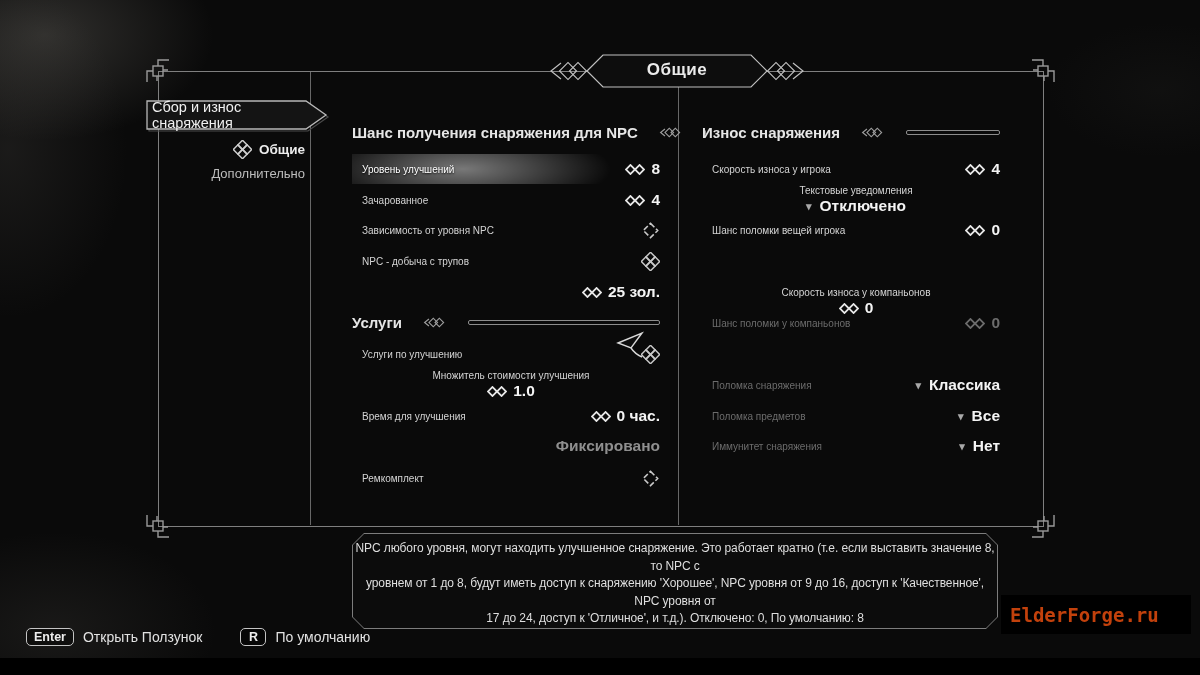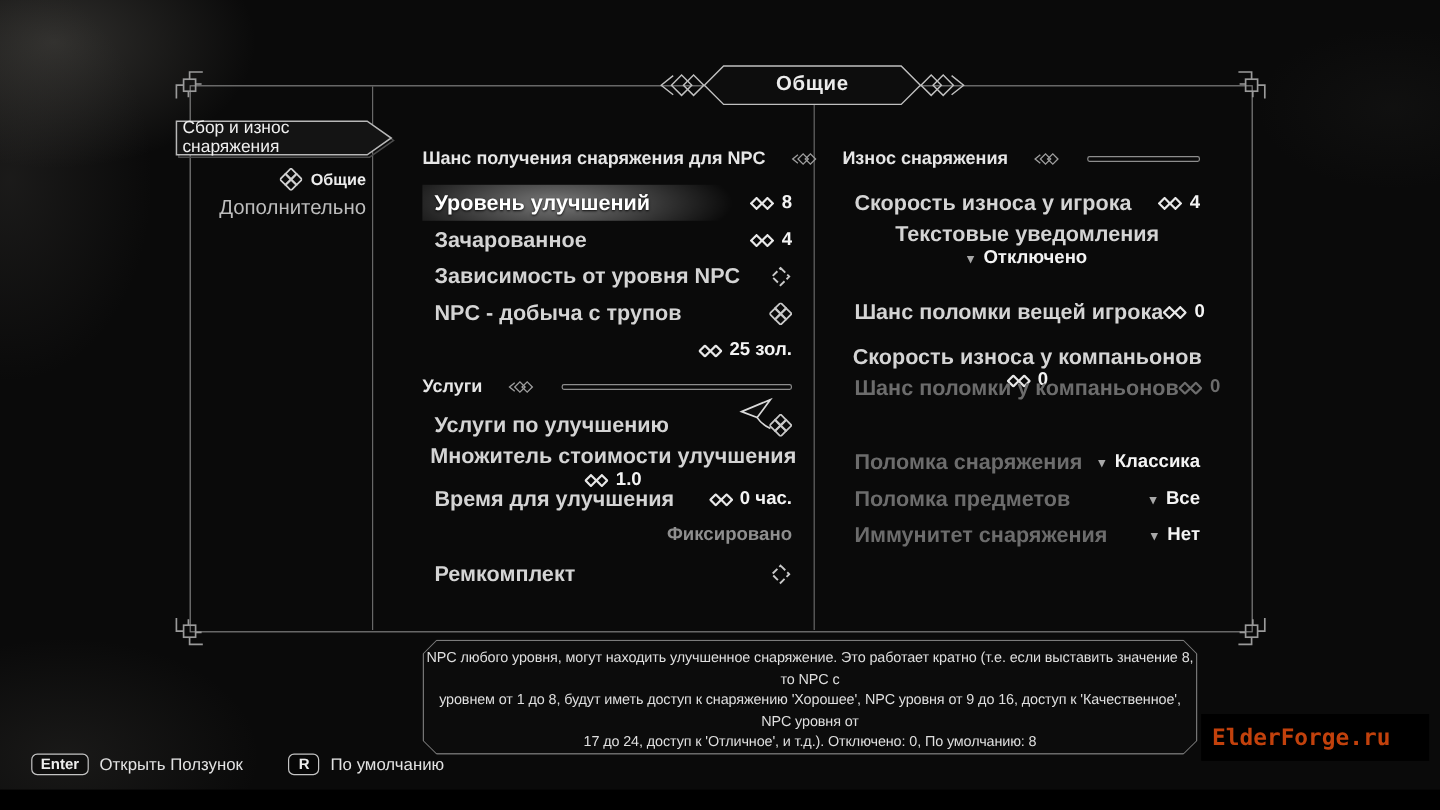--- a/index.html
+++ b/index.html
@@ -22,33 +22,33 @@
   .titleplate{position:absolute;left:537px;top:52px;width:280px;height:38px;color:#c0c0c0;}
   .title-text{position:absolute;left:537px;top:52px;width:280px;height:36px;display:flex;align-items:center;justify-content:center;
     font-size:17px;font-weight:bold;color:#ebebeb;letter-spacing:0.5px;}
   
   .banner{position:absolute;left:146px;top:100px;width:186px;height:32px;}
   .banner svg{position:absolute;left:0;top:0;}
   .banner-label{position:absolute;left:6px;top:0;width:158px;height:30px;display:flex;align-items:center;justify-content:center;
     font-size:14.5px;color:#f0f0f0;}
   .side-item{position:absolute;display:flex;align-items:center;gap:7px;justify-content:flex-end;}
   .side-item.sel{left:165px;top:138px;width:140px;height:22px;font-size:13.5px;font-weight:bold;color:#ececec;}
-  .side-item.dim{left:165px;top:162px;width:140px;height:22px;font-size:17px;color:#bdbdbd;align-items:center;}
+  .side-item.dim{left:165px;top:162px;width:140px;height:22px;font-size:13px;color:#bdbdbd;align-items:center;}
   .ic-sideknot{width:19px;height:19px;color:#cfcfcf;}
   
   .col{position:absolute;top:71px;}
   .col-left{left:352px;width:308px;height:454px;}
   .col-right{left:702px;width:298px;height:454px;}
   .sect{position:absolute;left:0;width:100%;height:26px;display:flex;align-items:center;gap:20px;}
   .sect-title{font-size:15px;font-weight:bold;color:#e6e6e6;white-space:nowrap;}
   .ic-sectknot{width:26px;height:13px;color:#9d9d9d;flex:0 0 auto;}
   .sect-line{flex:1;height:3px;border:1px solid #8d8d8d;border-radius:2px;}
   .row{position:absolute;left:0;width:100%;height:30px;display:flex;align-items:center;justify-content:space-between;
     padding-left:10px;box-sizing:border-box;}
-  .row .lbl{font-size:18px;color:#d4d4d4;white-space:nowrap;font-weight:bold;}
+  .row .lbl{font-size:10px;color:#d4d4d4;white-space:nowrap;}
   .row.selected{background:radial-gradient(ellipse 60% 170% at 36% 50%, rgba(255,255,255,0.45), rgba(255,255,255,0.12) 58%, rgba(255,255,255,0) 80%);}
   .row.selected .lbl{color:#ffffff;text-shadow:0 1px 2px rgba(0,0,0,0.9);}
   .val{display:flex;align-items:center;gap:6px;font-size:15.5px;font-weight:bold;color:#f4f4f4;position:relative;}
   .ic-slider{width:20px;height:11px;color:#e8e8e8;}
   .ic-check,.ic-uncheck{width:19px;height:19px;color:#c9c9c9;}
   .dd-arrow{font-size:11px;color:#a8a8a8;margin-right:2px;}
   .muted .lbl{color:#6c6c6c;}
   .muted-val{color:#6c6c6c !important;}
   .muted-val .ic-slider{color:#6c6c6c;}
   .gray-val{color:#8f8f8f !important;}
@@ -279,21 +279,21 @@
         <span>4</span>
       </span>
     </div>
     <div class="row" style="top:114px;flex-direction:column;">
       <span class="lbl">Текстовые уведомления</span>
       <span class="val">
         <span class="dd-arrow">▾</span>
         <span>Отключено</span>
       </span>
     </div>
-    <div class="row" style="top:144px;margin-top:30px;">
+    <div class="row" style="top:144px;">
       <span class="lbl">Шанс поломки вещей игрока</span>
       <span class="val">
         <svg class="ic-slider">
             <use href="#sym-slider"></use>
           </svg>
         <span>0</span>
       </span>
     </div>
     <div class="row" style="top:216px;flex-direction:column;">
       <span class="lbl">Скорость износа у компаньонов</span>

